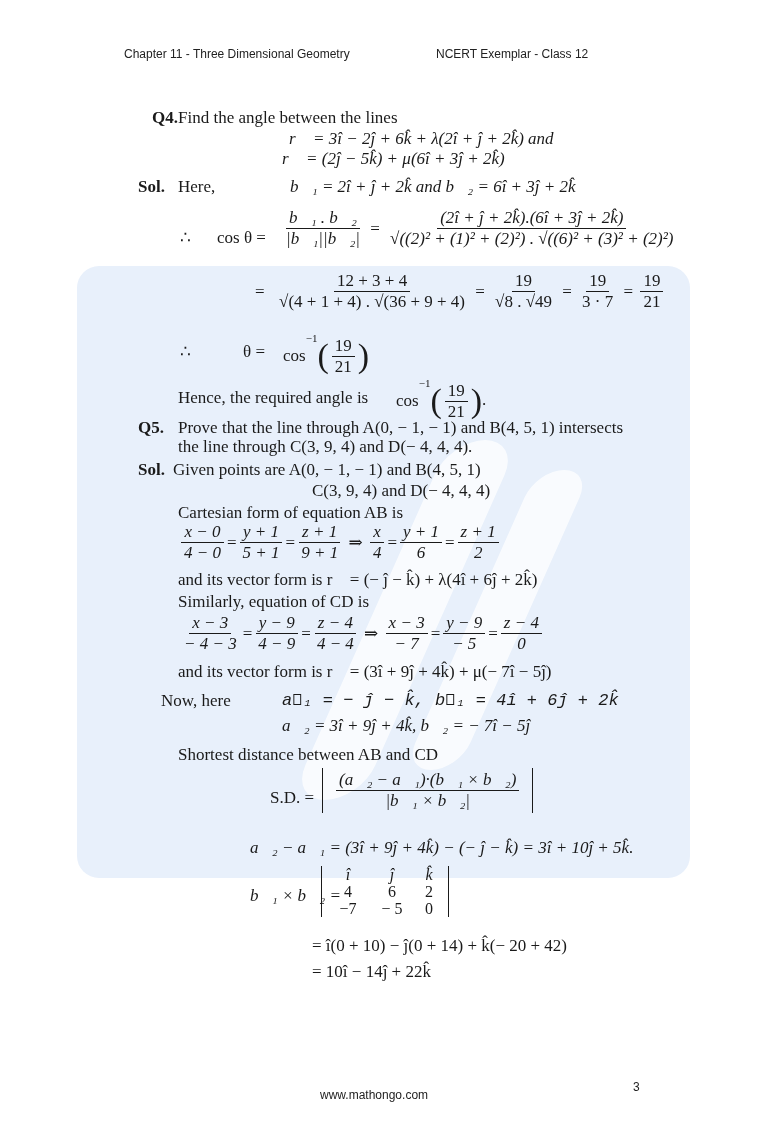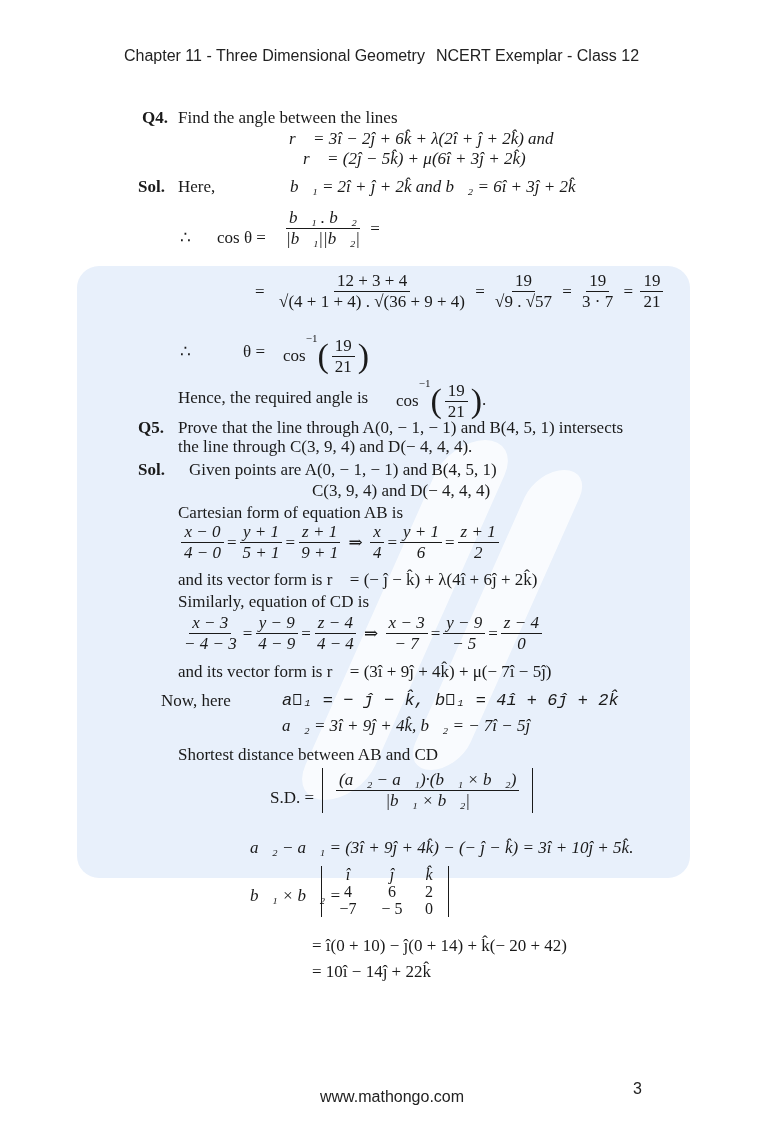--- a/index.html
+++ b/index.html
@@ -1,21 +1,21 @@
 <!DOCTYPE html>
 <html><head>
 <meta charset="utf-8">
 <style>
   html, body { margin: 0; padding: 0; }
   body {
     width: 768px; height: 1146px; position: relative; overflow: hidden;
     background: #ffffff; color: #1a1a1a;
     font-family: "Liberation Serif", "DejaVu Serif", serif;
   }
-  .hdr, .ftr { position: absolute; font-family: "Liberation Sans", "DejaVu Sans", sans-serif; font-size: 16px; color: #222; }
+  .hdr, .ftr { position: absolute; font-family: "Liberation Sans", "DejaVu Sans", sans-serif; font-size: 12px; color: #222; }
   .watermark-box {
     position: absolute; left: 77px; top: 266px; width: 613px; height: 612px;
     background: #e8f0fb; border-radius: 22px;
   }
   .wm-stroke {
     position: absolute; background: #ffffff; opacity: 0.75; border-radius: 40px;
     transform: skewX(-24deg);
   }
   .ln { position: absolute; font-size: 17px; white-space: nowrap; line-height: 20px; }
   .b { font-weight: bold; }
@@ -35,49 +35,53 @@
 </head>
 <body>
 
 <div class="watermark-box"></div>
 <div class="wm-stroke" style="left:370px;top:440px;width:70px;height:360px;"></div>
 <div class="wm-stroke" style="left:470px;top:470px;width:55px;height:300px;"></div>
 
 <div class="hdr" style="left:124px;top:47px;">Chapter 11 - Three Dimensional Geometry</div>
 <div class="hdr" style="left:436px;top:47px;">NCERT Exemplar - Class 12</div>
 
-<div class="ln b" style="left:142px;top:108px;">Q4.</div>
+<div class="ln b" style="left:152px;top:108px;">Q4.</div>
 <div class="ln" style="left:178px;top:108px;">Find the angle between the lines</div>
 <div class="ln it" style="left:289px;top:129px;">r⃗  =  3î − 2ĵ + 6k̂ + λ(2î + ĵ + 2k̂)  and</div>
-<div class="ln it" style="left:303px;top:149px;">r⃗  =  (2ĵ − 5k̂) + μ(6î + 3ĵ + 2k̂)</div>
+<div class="ln it" style="left:282px;top:149px;">r⃗  =  (2ĵ − 5k̂) + μ(6î + 3ĵ + 2k̂)</div>
 
 <div class="ln b" style="left:138px;top:177px;">Sol.</div>
 <div class="ln" style="left:178px;top:177px;">Here,</div>
 <div class="ln it" style="left:290px;top:177px;">b⃗₁  =  2î + ĵ + 2k̂  and  b⃗₂  =  6î + 3ĵ + 2k̂</div>
 
 <div class="ln" style="left:180px;top:228px;">∴</div>
 <div class="ln" style="left:217px;top:228px;">cos θ =</div>
 <div class="ln" style="left:280px;top:208px;">
   <span class="frac it">
       <span class="n">b⃗₁ . b⃗₂</span>
       <span class="d">|b⃗₁||b⃗₂|</span>
     </span>
   <span style="vertical-align:middle;">=</span>
+  <span class="frac it">
+      <span class="n">(2î + ĵ + 2k̂).(6î + 3ĵ + 2k̂)</span>
+      <span class="d">√((2)² + (1)² + (2)²) . √((6)² + (3)² + (2)²)</span>
+    </span>
 </div>
 
 <div class="ln" style="left:255px;top:271px;">
   <span style="vertical-align:middle;">=&nbsp;</span>
   <span class="frac">
       <span class="n">12 + 3 + 4</span>
       <span class="d">√(4 + 1 + 4) . √(36 + 9 + 4)</span>
     </span>
   <span style="vertical-align:middle;">=</span>
   <span class="frac">
       <span class="n">19</span>
-      <span class="d">√9 . √57</span>
+      <span class="d">√8 . √49</span>
     </span>
   <span style="vertical-align:middle;">=</span>
   <span class="frac">
       <span class="n">19</span>
       <span class="d">3 · 7</span>
     </span>
   <span style="vertical-align:middle;">=</span>
   <span class="frac">
       <span class="n">19</span>
       <span class="d">21</span>
@@ -99,21 +103,21 @@
       <span class="n">19</span>
       <span class="d">21</span>
     </span><span class="paren">)</span><span>.</span>
 </div>
 
 <div class="ln b" style="left:138px;top:418px;">Q5.</div>
 <div class="ln" style="left:178px;top:418px;">Prove that the line through A(0, − 1, − 1) and B(4, 5, 1) intersects</div>
 <div class="ln" style="left:178px;top:437px;">the line through C(3, 9, 4) and D(− 4, 4, 4).</div>
 
 <div class="ln b" style="left:138px;top:460px;">Sol.</div>
-<div class="ln" style="left:189px;top:460px;">Given points are A(0, − 1, − 1) and B(4, 5, 1)</div>
+<div class="ln" style="left:173px;top:460px;">Given points are A(0, − 1, − 1) and B(4, 5, 1)</div>
 <div class="ln" style="left:312px;top:481px;">C(3, 9, 4) and D(− 4, 4, 4)</div>
 <div class="ln" style="left:178px;top:503px;">Cartesian form of equation AB is</div>
 
 <div class="ln" style="left:178px;top:522px;">
   <span class="frac it">
       <span class="n">x − 0</span>
       <span class="d">4 − 0</span>
     </span><span style="vertical-align:middle;">=</span><span class="frac it">
       <span class="n">y + 1</span>
       <span class="d">5 + 1</span>

